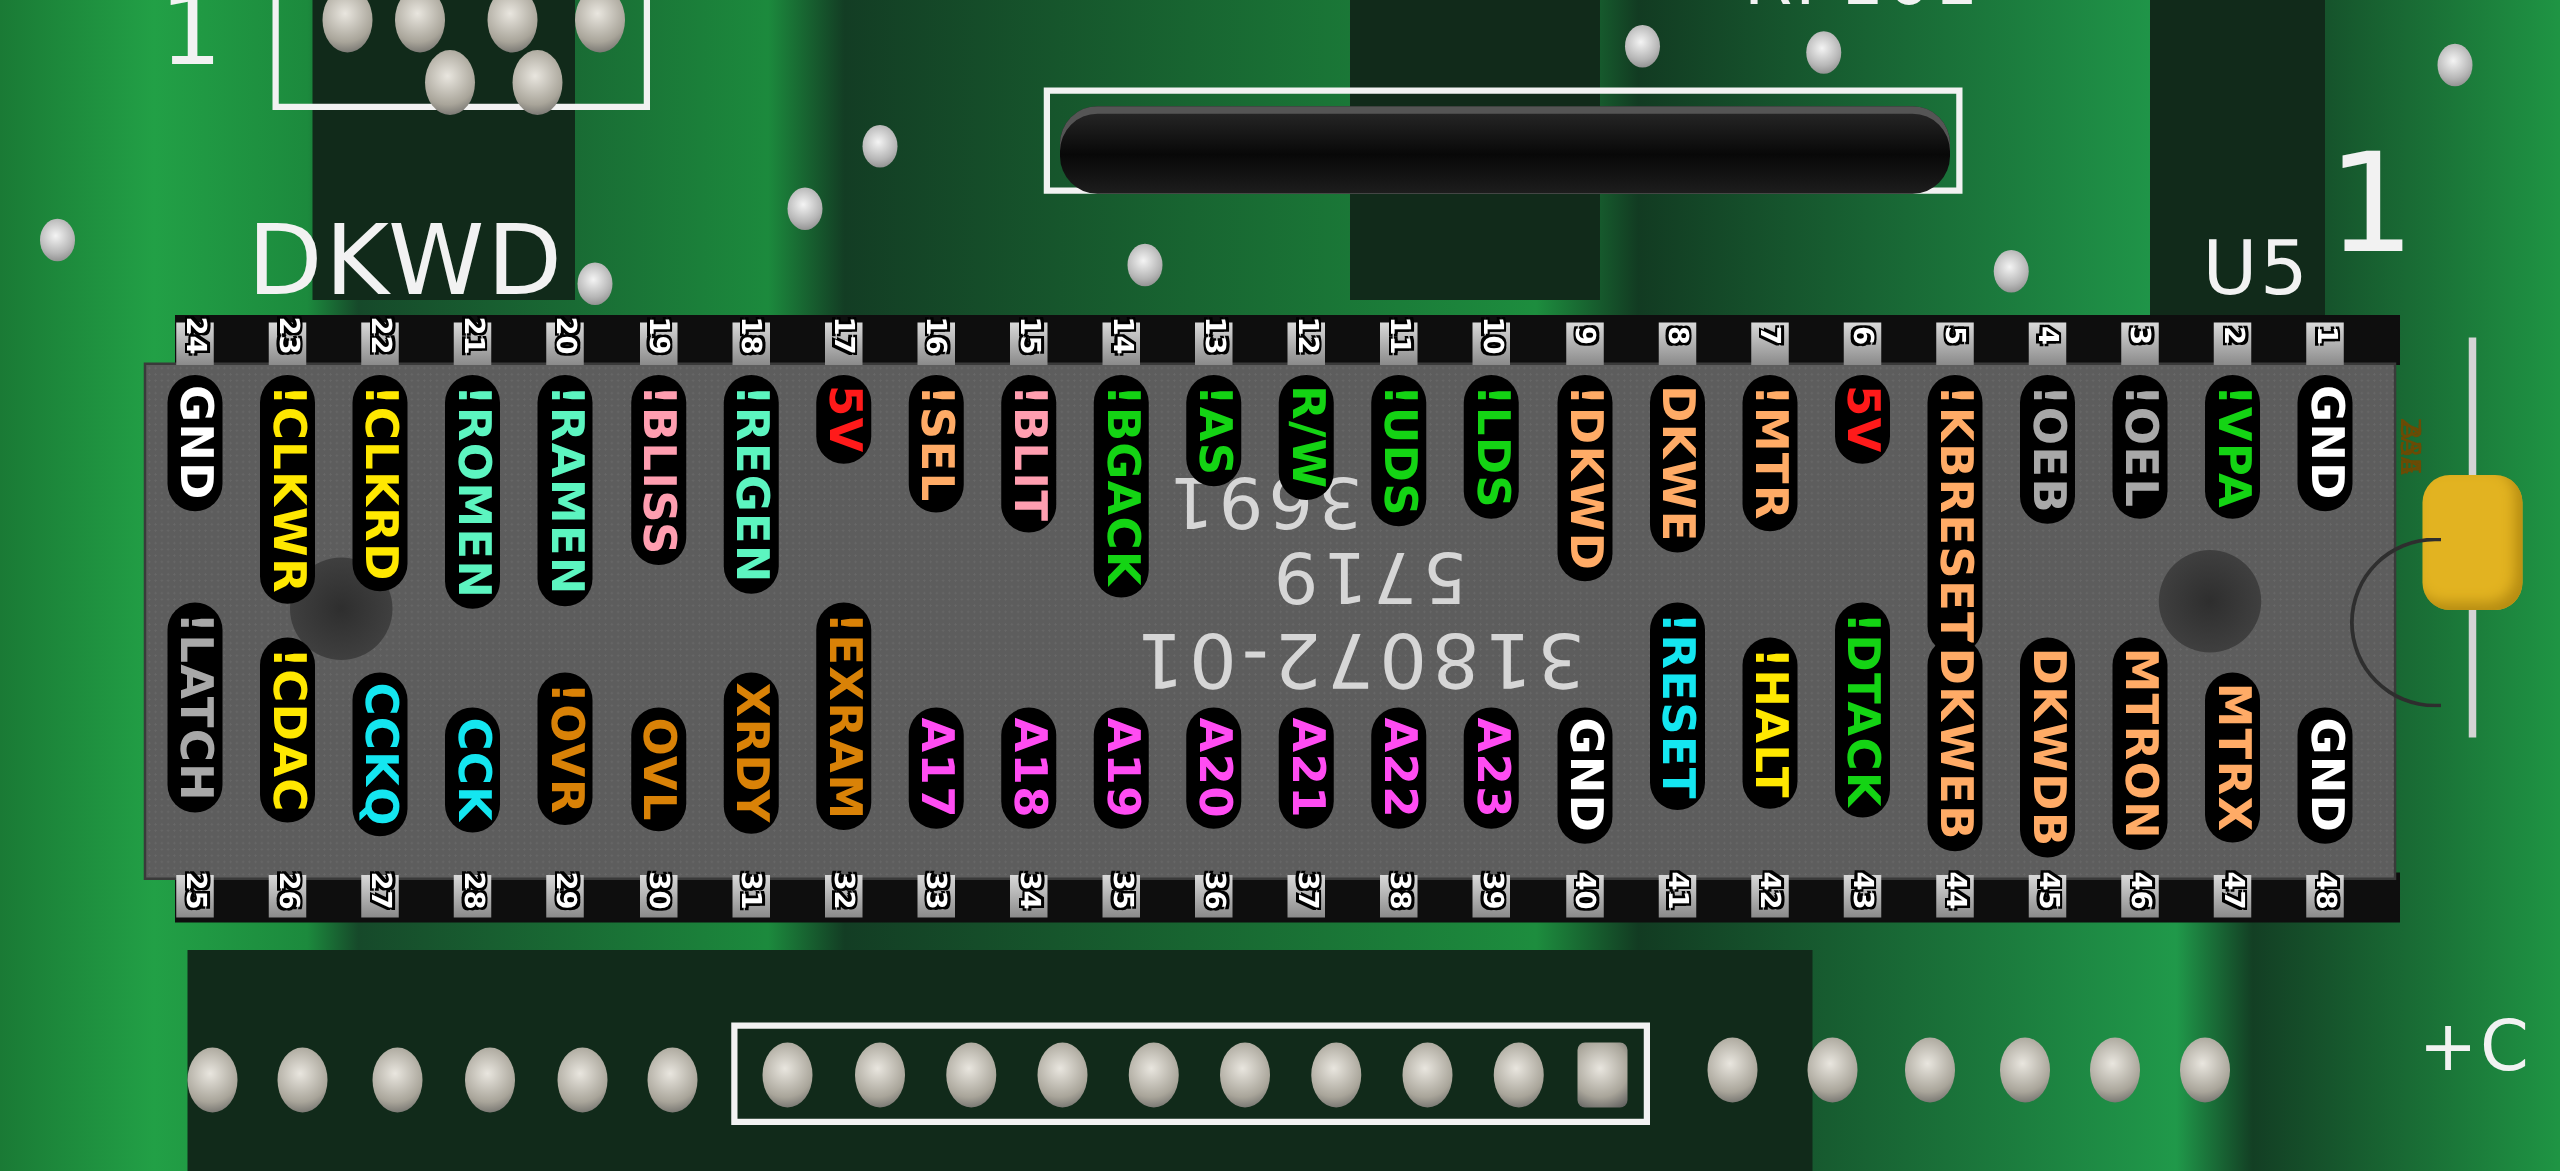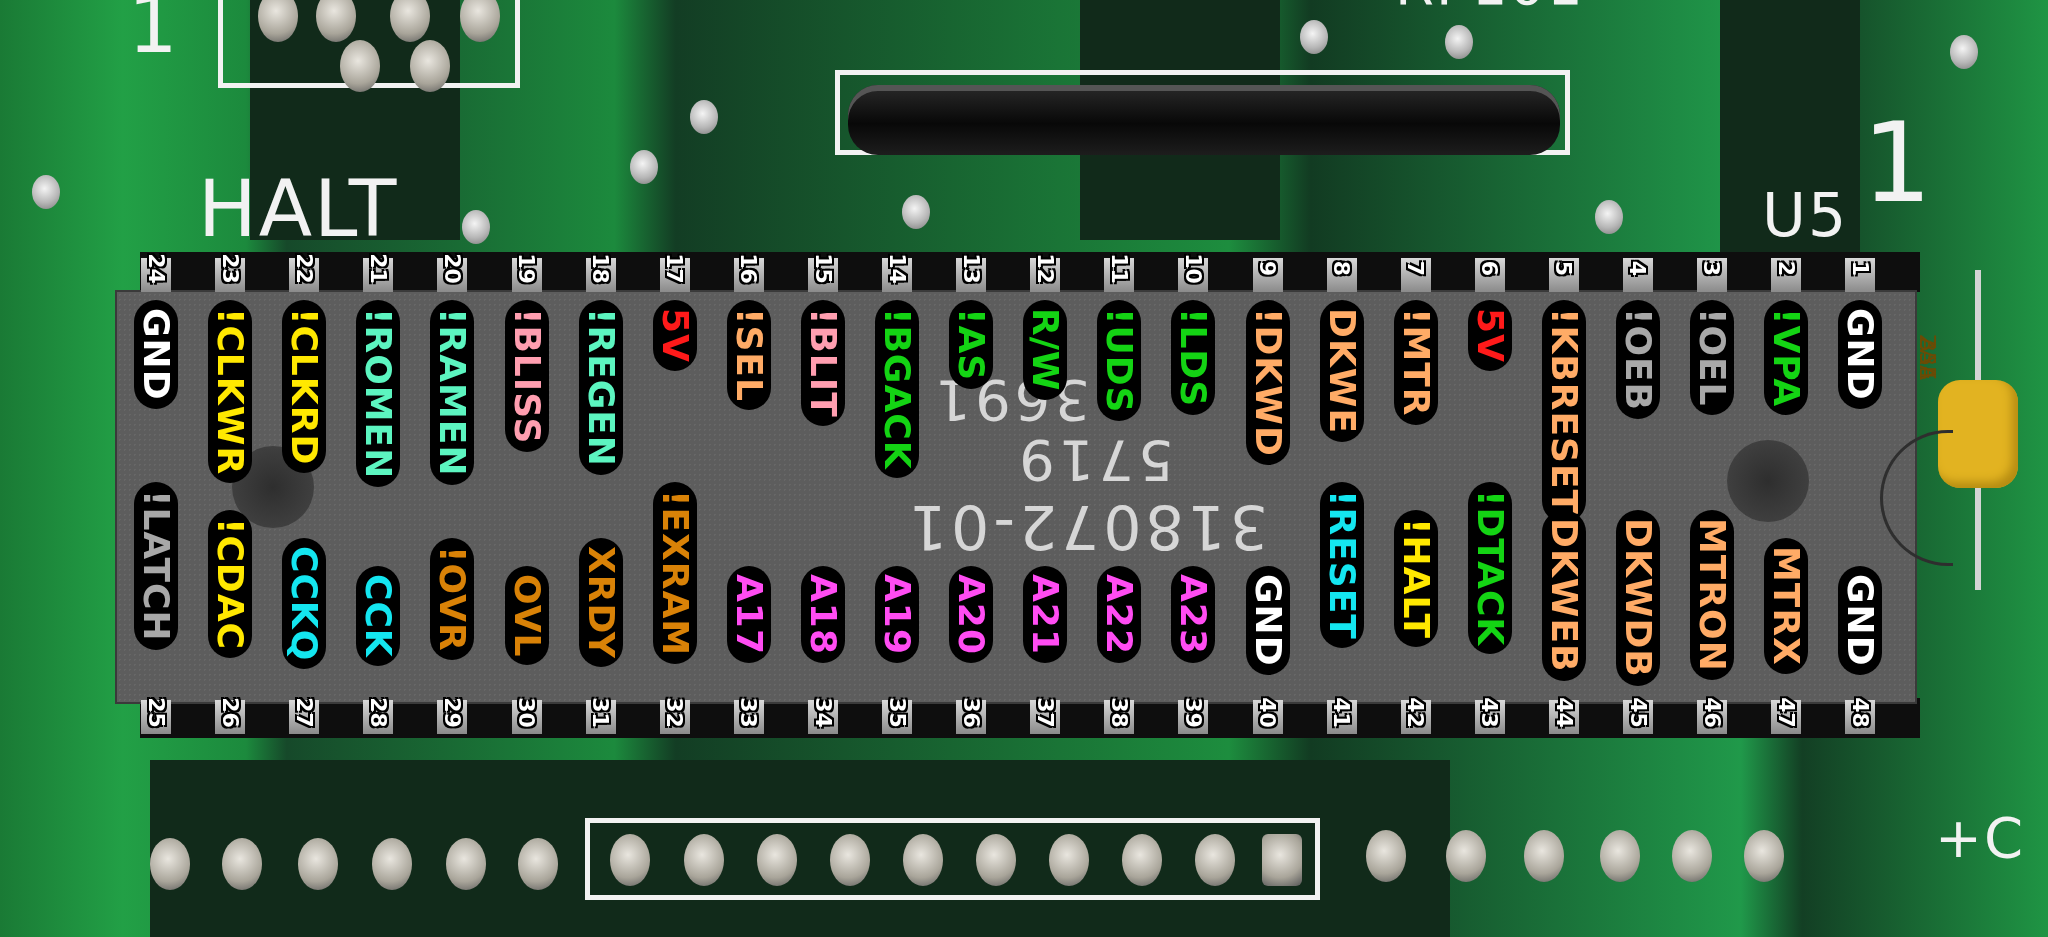--- a/index.html
+++ b/index.html
@@ -39,21 +39,21 @@
 <div class="dark" style="left:150px;top:760px;width:1300px;height:177px;"></div>
 
 <div class="silk" style="left:128px;top:-20px;font-size:78px;">1</div>
 <div class="silkbox" style="left:218px;top:-10px;width:302px;height:98px;"></div>
 <div class="pad" style="left:258px;top:-10px;"></div>
 <div class="pad" style="left:316px;top:-10px;"></div>
 <div class="pad" style="left:390px;top:-10px;"></div>
 <div class="pad" style="left:460px;top:-10px;"></div>
 <div class="pad" style="left:340px;top:40px;"></div>
 <div class="pad" style="left:410px;top:40px;"></div>
-<div class="silk" style="left:198px;top:170px;font-size:78px;line-height:78px;">HALT</div>
+<div class="silk" style="left:198px;top:170px;font-size:78px;line-height:78px;">DKWD</div>
 <div class="silk" style="left:1395px;top:-48px;font-size:56px;">RP101</div>
 <div class="silkbox" style="left:835px;top:70px;width:735px;height:85px;"></div>
 <div class="sip"></div>
 <div class="silk" style="left:1762px;top:180px;font-size:60px;">U5</div>
 <div class="silk" style="left:1862px;top:108px;font-size:110px;line-height:110px;">1</div>
 <div class="silk" style="left:1935px;top:805px;font-size:56px;">+C</div>
 
 <div class="via" style="left:32px;top:175px;"></div>
 <div class="via" style="left:462px;top:210px;"></div>
 <div class="via" style="left:630px;top:150px;"></div>

